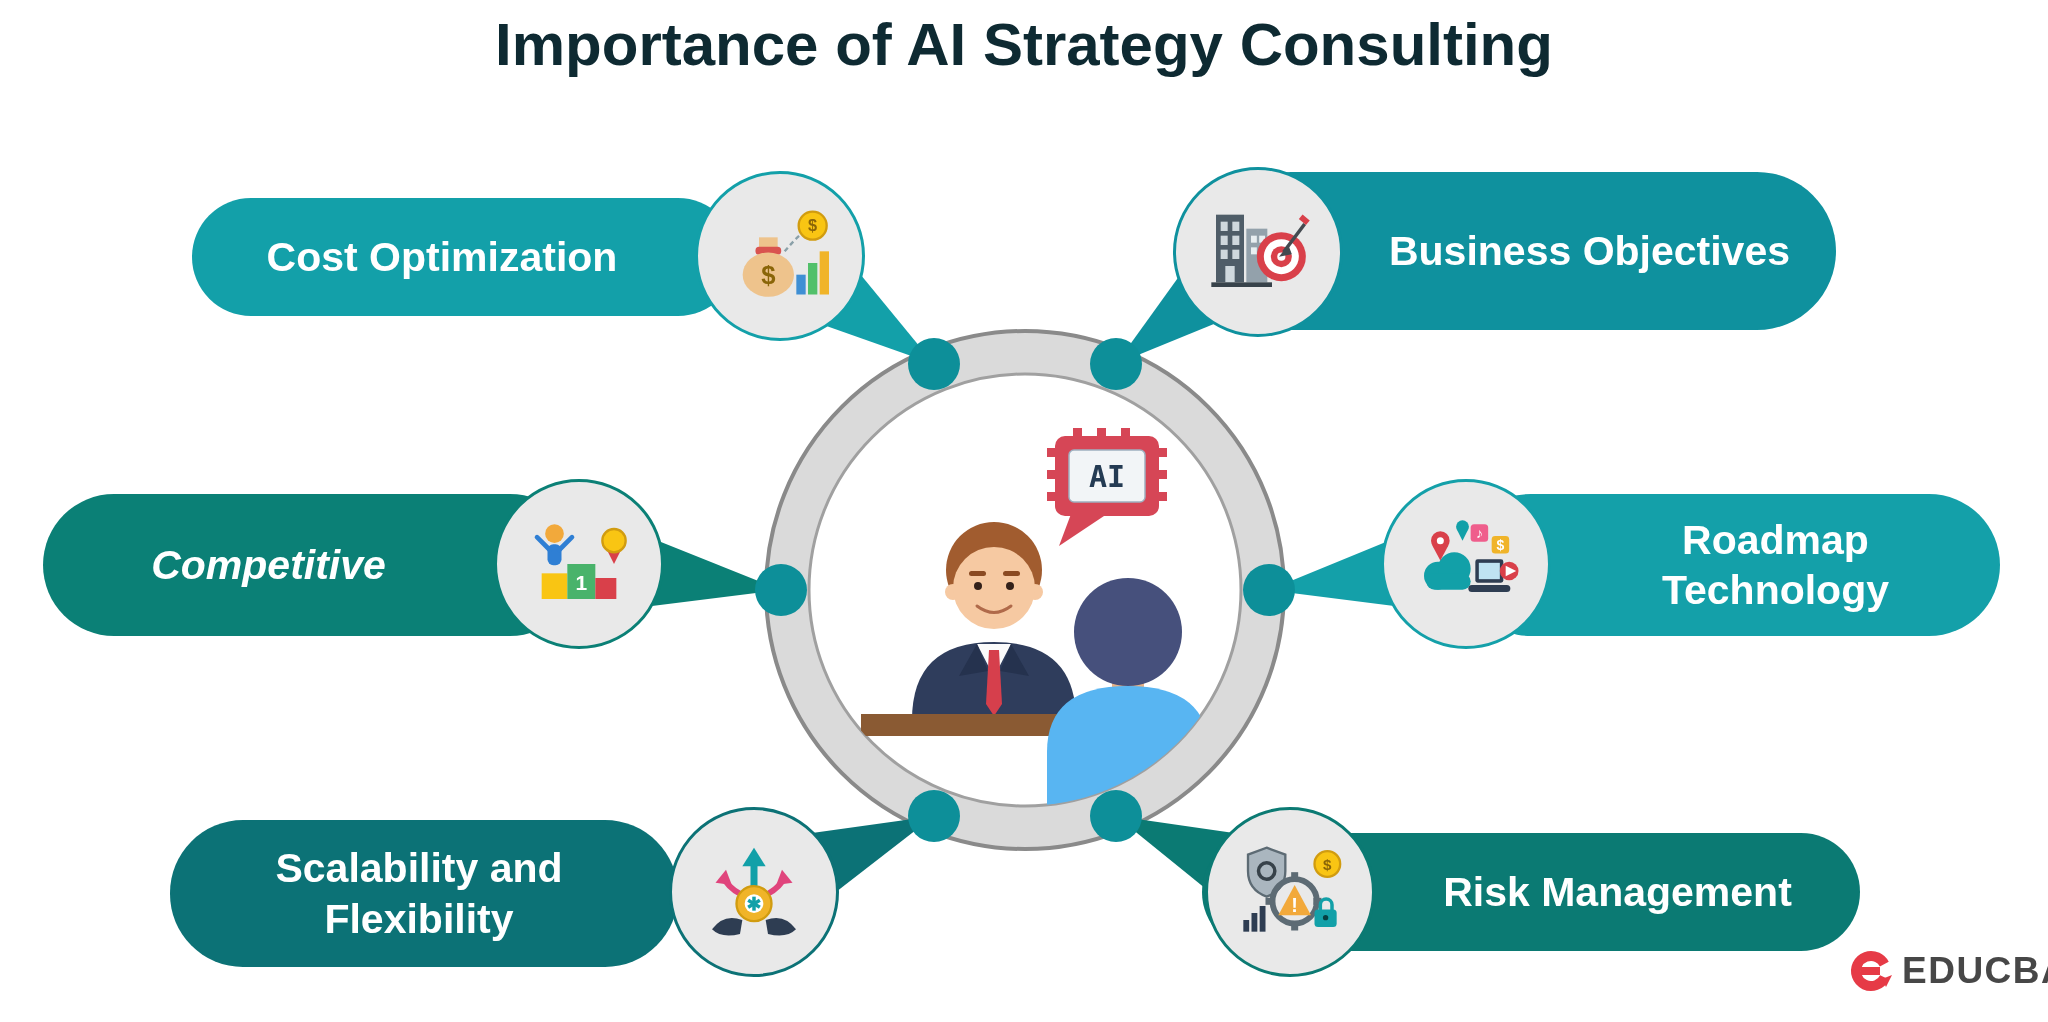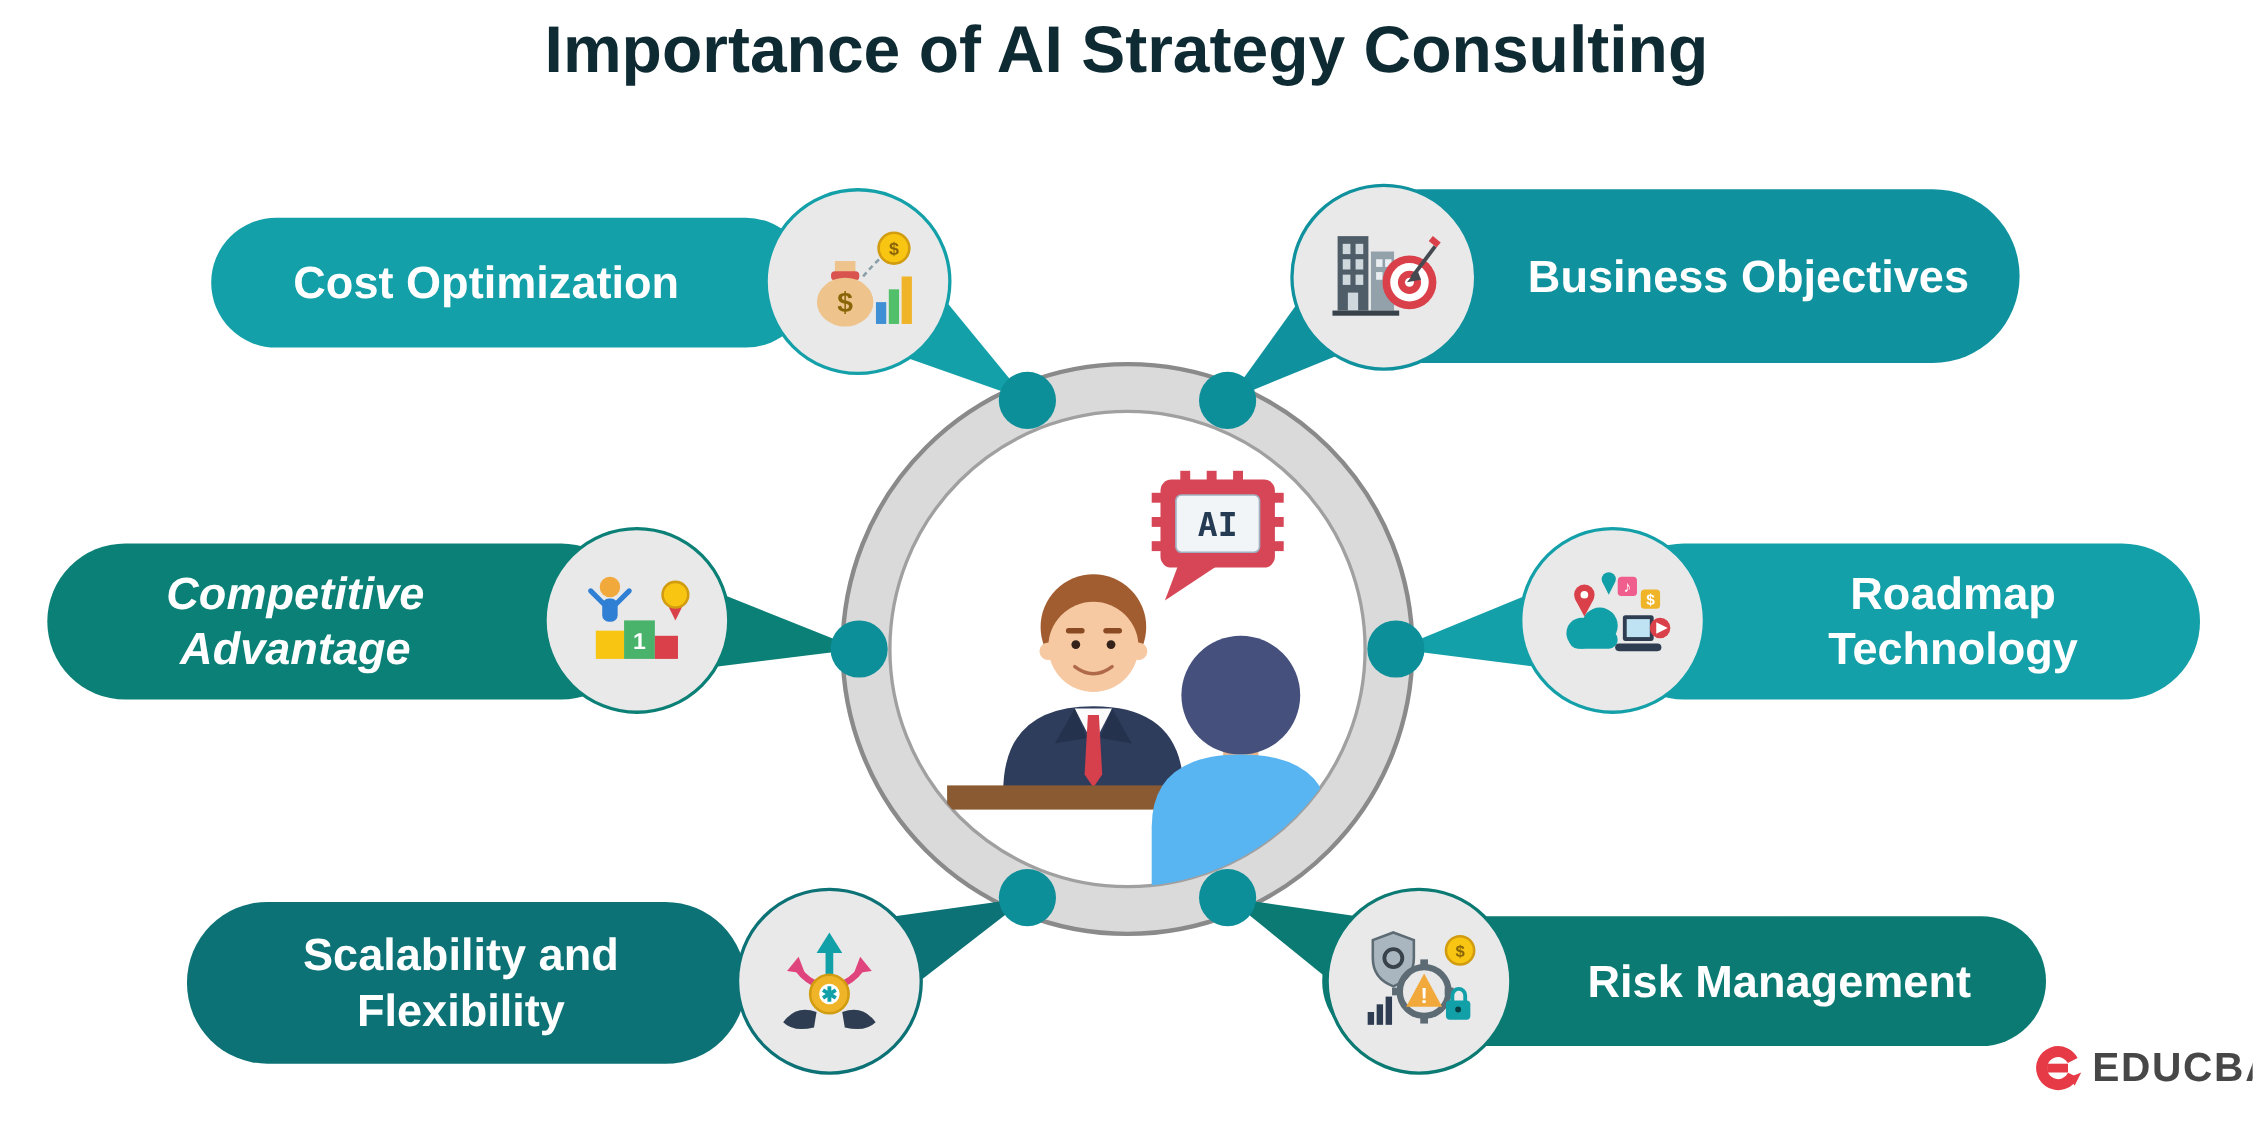--- a/index.html
+++ b/index.html
@@ -123,21 +123,20 @@
     </div>
   </div>
   <div class="pill p2" style="background: rgb(15, 145, 158);">
     <div class="pill-text">
       <div>Business Objectives</div>
     </div>
   </div>
   <div class="pill p3" style="background: rgb(11, 128, 118);">
     <div class="pill-text">
       <div>Competitive</div>
-      <div>Advantage</div>
     </div>
   </div>
   <div class="pill p4" style="background: rgb(20, 160, 169);">
     <div class="pill-text">
       <div>Roadmap</div>
       <div>Technology</div>
     </div>
   </div>
   <div class="pill p5" style="background: rgb(12, 114, 118);">
     <div class="pill-text">

